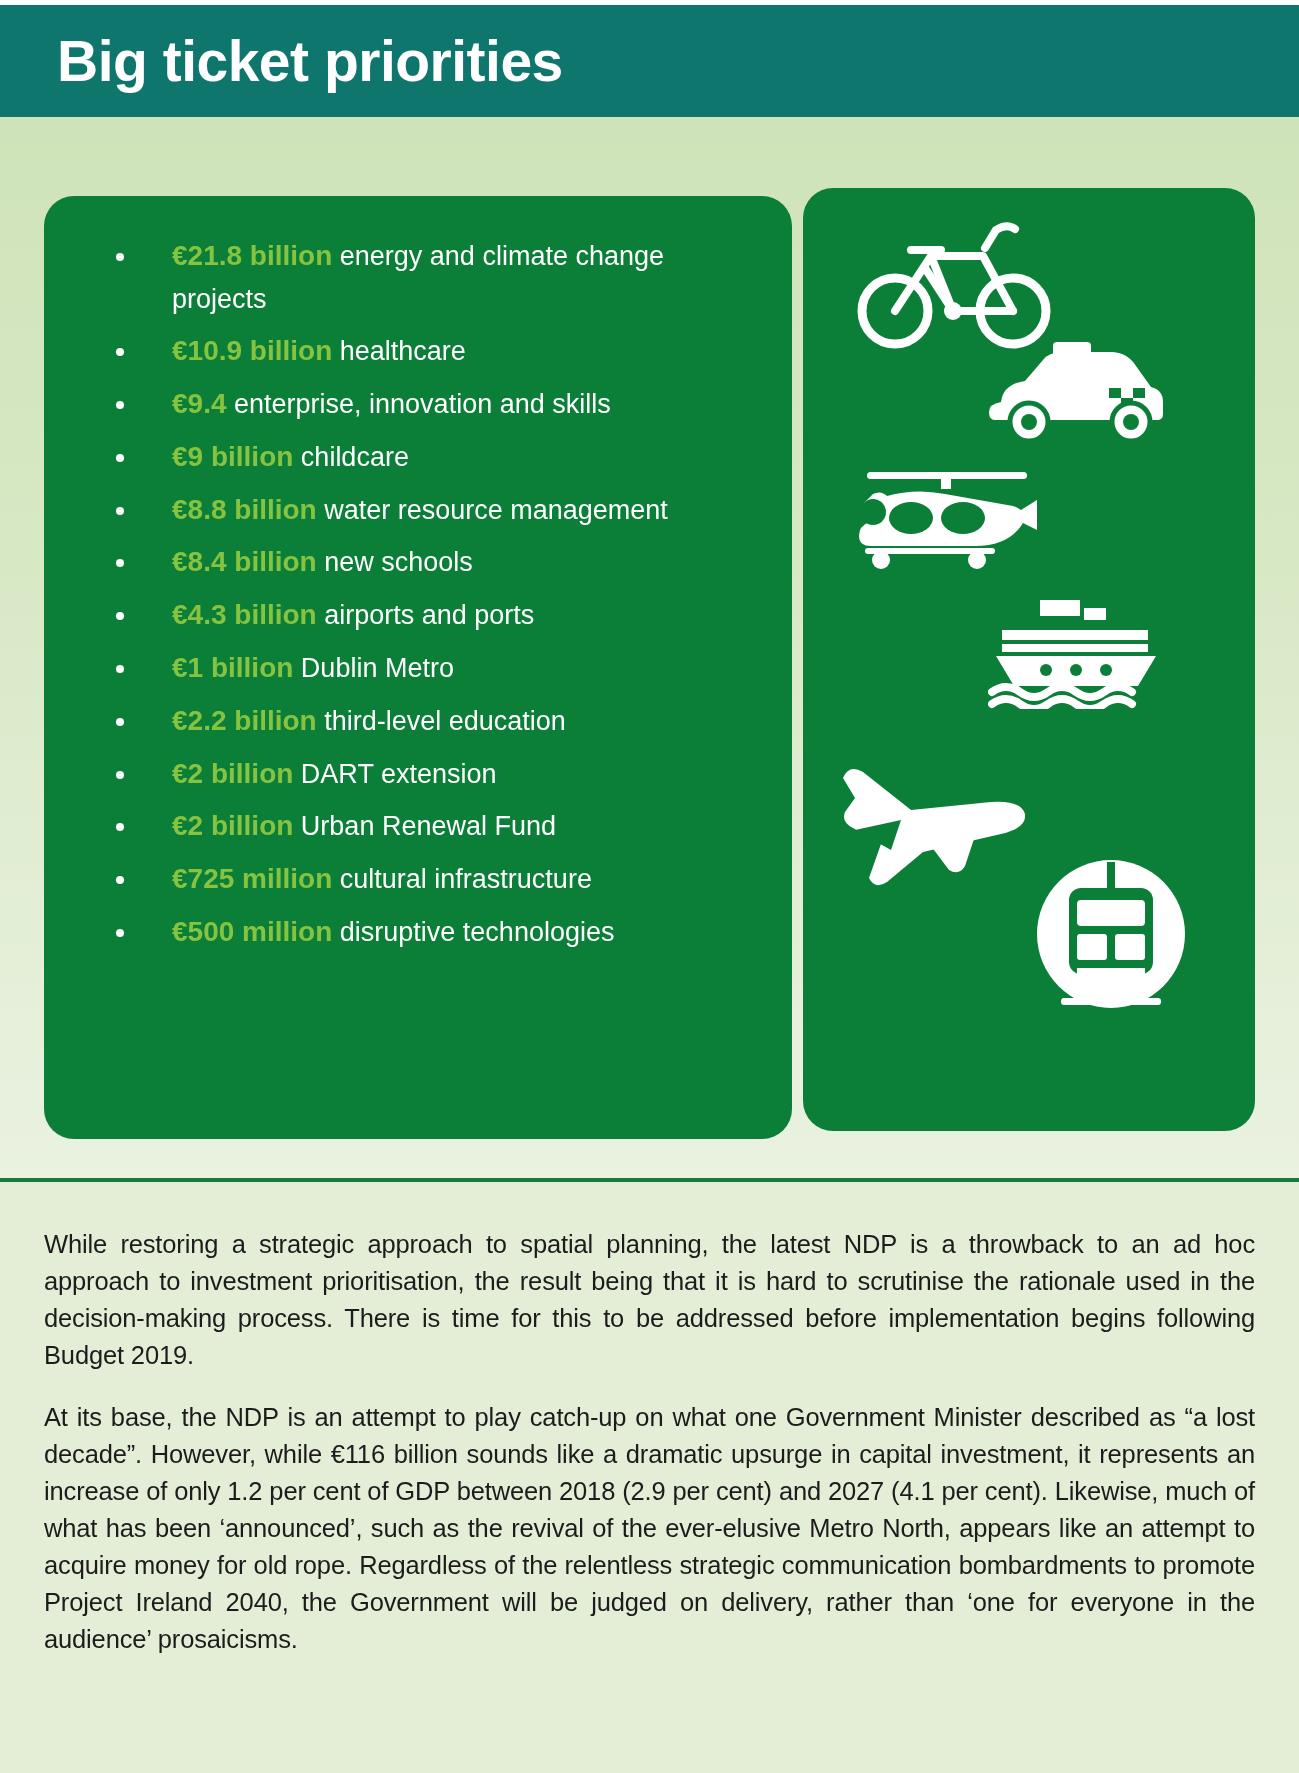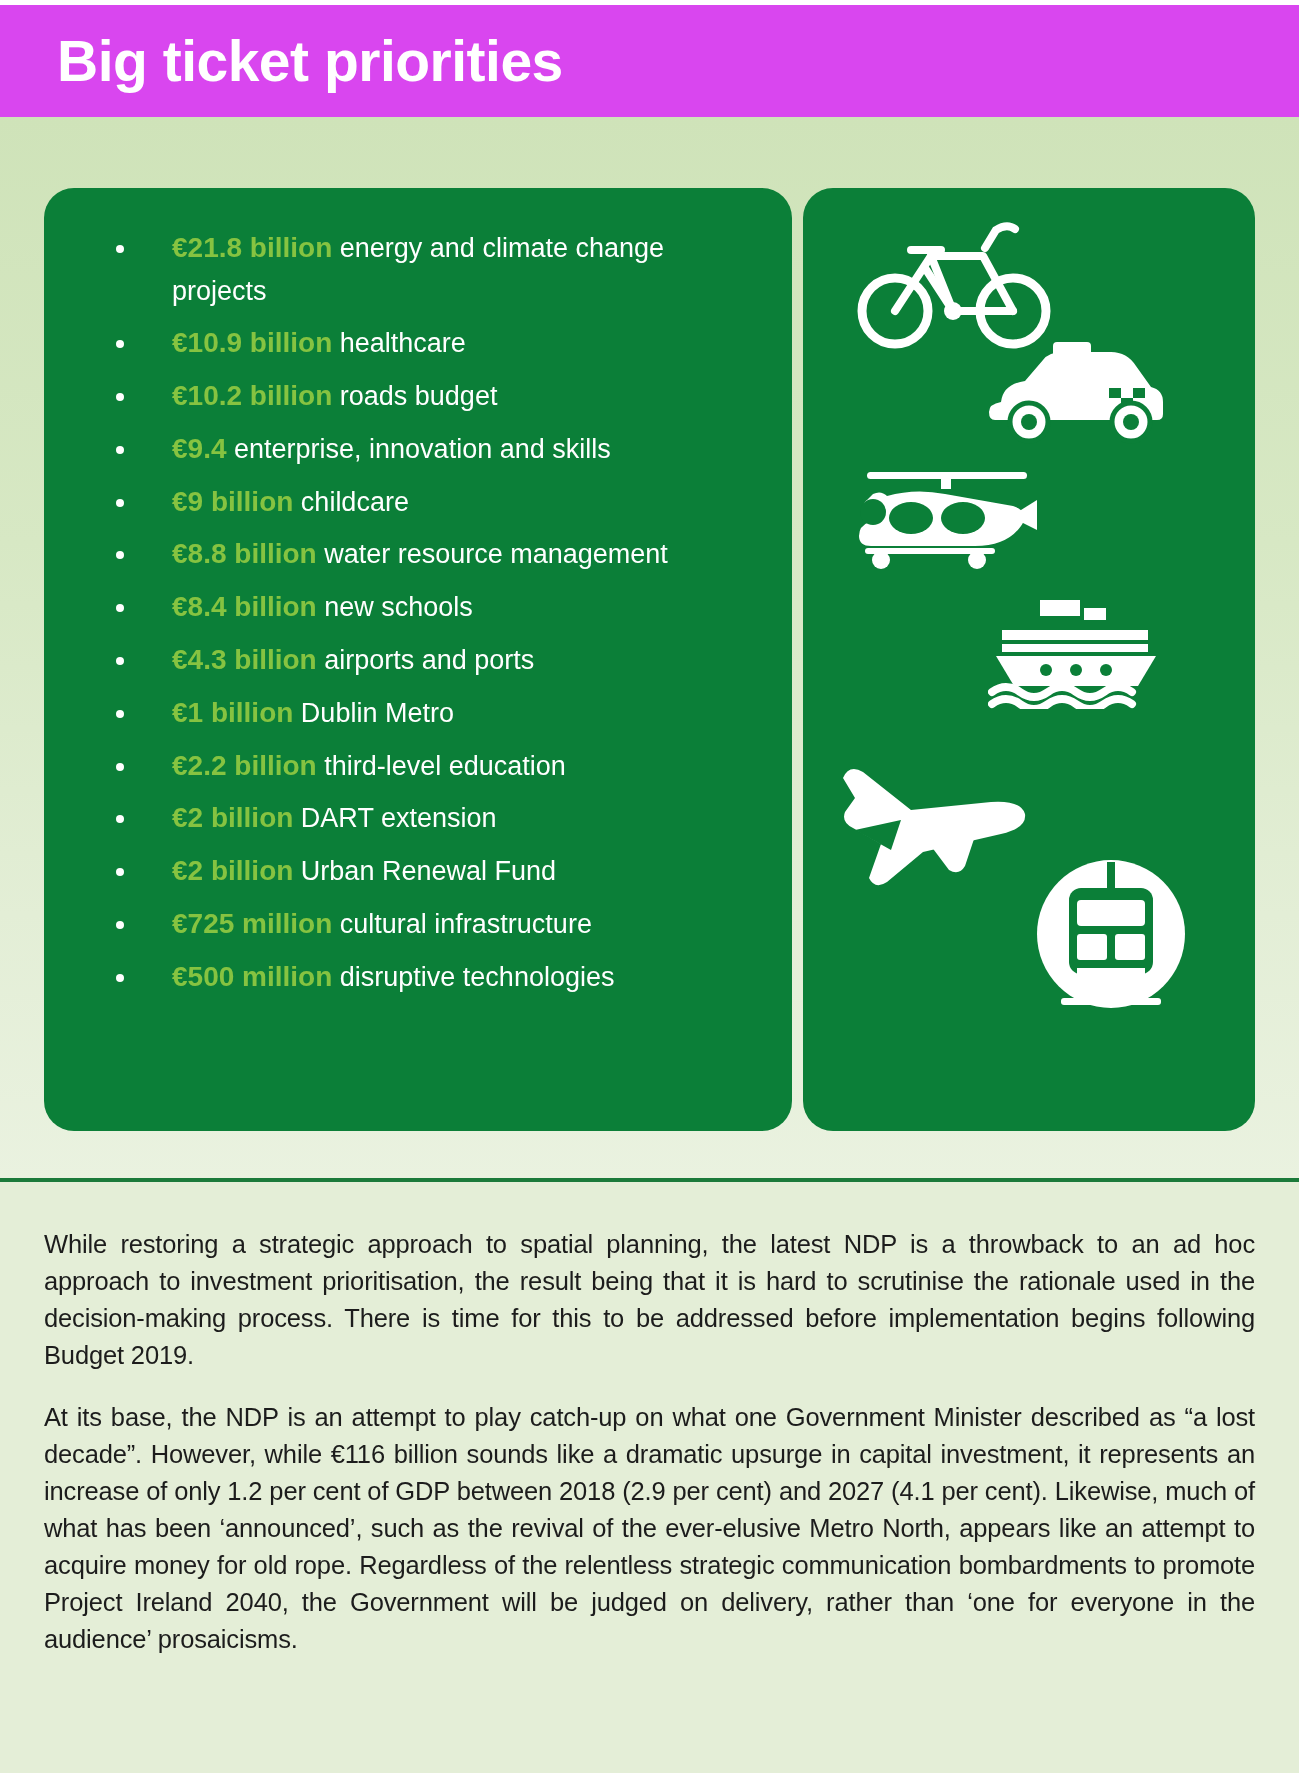--- a/index.html
+++ b/index.html
@@ -18,21 +18,21 @@
     height: 1773px;
     background: #ffffff;
   }
 
   
   .banner {
     position: absolute;
     left: 0; top: 5px;
     width: 1299px;
     height: 112px;
-    background: #d946ef;
+    background: #0f766e;
     display: flex;
     align-items: center;
   }
   .banner-title {
     color: #ffffff;
     font-size: 57px;
     font-weight: bold;
     letter-spacing: -0.5px;
     margin-left: 57px;
     line-height: 1;
@@ -55,21 +55,21 @@
     background: #1b7a3a;
   }
 
   
   .card {
     position: absolute;
     background: #0b7f38;
     border-radius: 30px;
   }
   .card-list {
-    left: 44px; top: 188px;
+    left: 44px; top: 196px;
     width: 748px; height: 943px; padding-left: 16px;
   }
   .card-icons {
     left: 803px; top: 188px;
     width: 452px; height: 943px;
   }
 
   
   .bullets {
     position: absolute;
@@ -143,21 +143,20 @@
     <div class="banner-title">Big ticket priorities</div>
   </div>
 
   <div class="upper"></div>
   <div class="upper-rule"></div>
 
   <div class="card card-list">
     <ul class="bullets" id="bullet-list">
         <li class="bullet-row"><span class="amount">€21.8 billion</span><span class="desc"> energy and climate change projects</span></li>
         <li class="bullet-row"><span class="amount">€10.9 billion</span><span class="desc"> healthcare</span></li>
-        <li class="bullet-row"><span class="amount">€10.2 billion</span><span class="desc"> roads budget</span></li>
         <li class="bullet-row"><span class="amount">€9.4</span><span class="desc"> enterprise, innovation and skills</span></li>
         <li class="bullet-row"><span class="amount">€9 billion</span><span class="desc"> childcare</span></li>
         <li class="bullet-row"><span class="amount">€8.8 billion</span><span class="desc"> water resource management</span></li>
         <li class="bullet-row"><span class="amount">€8.4 billion</span><span class="desc"> new schools</span></li>
         <li class="bullet-row"><span class="amount">€4.3 billion</span><span class="desc"> airports and ports</span></li>
         <li class="bullet-row"><span class="amount">€1 billion</span><span class="desc"> Dublin Metro</span></li>
         <li class="bullet-row"><span class="amount">€2.2 billion</span><span class="desc"> third-level education</span></li>
         <li class="bullet-row"><span class="amount">€2 billion</span><span class="desc"> DART extension</span></li>
         <li class="bullet-row"><span class="amount">€2 billion</span><span class="desc"> Urban Renewal Fund</span></li>
         <li class="bullet-row"><span class="amount">€725 million</span><span class="desc"> cultural infrastructure</span></li>

